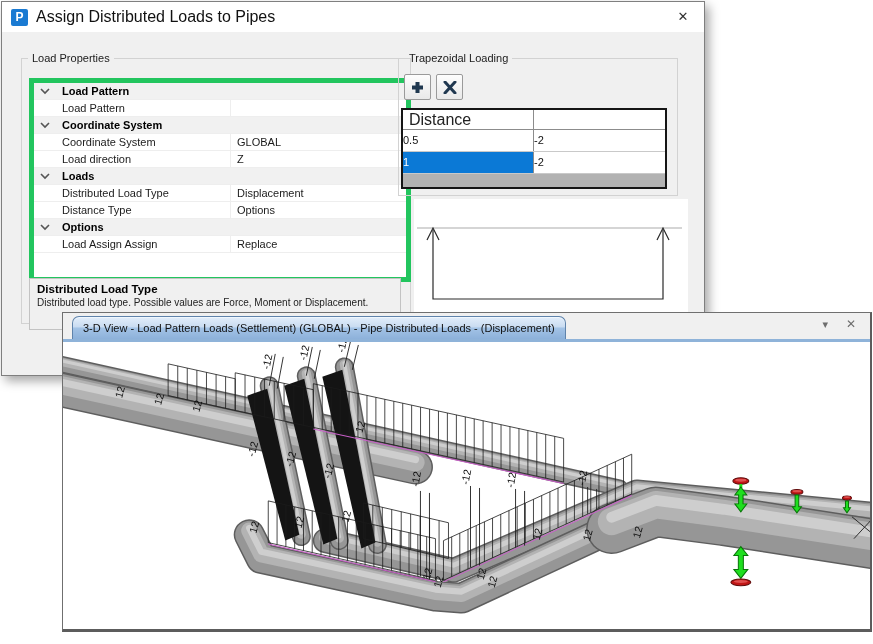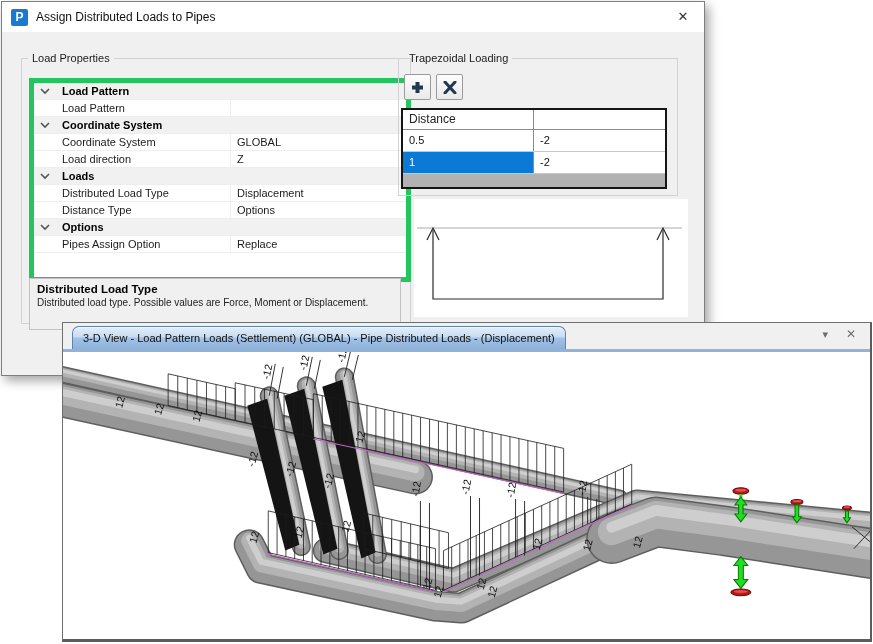--- a/index.html
+++ b/index.html
@@ -7,21 +7,21 @@
   .app{position:relative;width:873px;height:644px;background:#fff;}
 
   
   .dialog{position:absolute;left:1px;top:1px;width:702px;height:373px;
     background:#f0f0f0;border:1px solid #7f7f7f;
     box-shadow:4px 5px 10px rgba(0,0,0,.35);z-index:1;}
   .titlebar{position:absolute;left:0;top:0;right:0;height:30px;background:#fff;
     display:flex;align-items:center;}
   .app-icon{width:17px;height:17px;margin-left:9px;border-radius:2px;background:#1a7ad2;
     color:#fff;font-weight:bold;font-size:12px;line-height:17px;text-align:center;}
-  .dlg-title{margin-left:8px;font-size:12px;color:#111;}
+  .dlg-title{margin-left:8px;font-size:16px;color:#111;}
   .dlg-close{position:absolute;right:10px;top:5px;width:22px;height:20px;text-align:center;
     font-size:13px;color:#333;line-height:20px;cursor:pointer;}
 
   fieldset.group{position:absolute;margin:0;padding:0;border:1px solid #d2d2d2;background:transparent;}
   fieldset.group legend{margin-left:6px;padding:0 4px;font-size:11px;color:#1a1a1a;}
   .grp-lp{left:19px;top:50px;width:388px;height:270px;}
   .grp-tz{left:396px;top:50px;width:278px;height:142px;}
 
   .propgrid{position:absolute;left:7px;top:14px;width:372px;height:194px;background:#fff;
     border:5px solid #22c55e;overflow:hidden;}
@@ -38,32 +38,32 @@
   .pg-desc{position:absolute;left:7px;top:214px;width:372px;height:52px;background:#f0f0f0;
     border:1px solid #c3c3c3;padding:4px 7px;box-sizing:border-box;overflow:hidden;}
   .pg-desc .t{font-size:11.5px;font-weight:bold;color:#000;margin-bottom:2px;white-space:nowrap;}
   .pg-desc .d{font-size:10px;color:#222;white-space:nowrap;}
 
   .tz-toolbar{position:absolute;left:5px;top:10px;display:flex;gap:5px;}
   .tz-btn{width:25px;height:24px;background:linear-gradient(#fdfdfd,#e9e9e9);
     border:1px solid #9a9a9a;border-radius:2px;display:flex;align-items:center;justify-content:center;cursor:pointer;}
   .tz-table{position:absolute;left:2px;top:44px;width:262px;border:2px solid #151515;background:#fff;}
   .tz-hrow{display:flex;height:19px;line-height:19px;border-bottom:1px solid #8c8c8c;}
-  .tz-hcell{font-size:12px;color:#222;padding-left:6px;box-sizing:border-box;width:50%;}
+  .tz-hcell{font-size:16px;color:#222;padding-left:6px;box-sizing:border-box;width:50%;}
   .tz-hcell:first-child{border-right:1px solid #8c8c8c;}
   .tz-row{display:flex;height:21px;line-height:21px;border-bottom:1px solid #c9c9c9;}
-  .tz-cell{font-size:11px;color:#111;padding-left:6px;box-sizing:border-box;width:50%;background:#fff;}
+  .tz-cell{font-size:11px;color:#111;box-sizing:border-box;width:50%;background:#fff;}
   .tz-cell:first-child{border-right:1px solid #8c8c8c;}
   .tz-row.sel .tz-cell:first-child{background:#0b79d6;color:#fff;}
   .tz-filler{height:13px;background:#b2b2b2;}
 
   .preview{position:absolute;left:412px;top:197px;width:274px;height:118px;background:#fff;}
 
   
-  .view3d{position:absolute;left:62px;top:322px;width:810px;height:320px;z-index:2;
+  .view3d{position:absolute;left:62px;top:312px;width:810px;height:320px;z-index:2;
     background:#fff;border:1px solid #6f6f6f;border-right-width:2px;border-bottom-width:3px;
     border-right-color:#5c5c5c;border-bottom-color:#5c5c5c;box-sizing:border-box;}
   .v3d-titlebar{position:relative;height:26px;background:#f0f0f0;border-bottom:3px solid #8fb3d9;}
   .v3d-tab{position:absolute;left:9px;bottom:0;height:22px;line-height:22px;padding:0 10px;
     font-size:11px;color:#101010;white-space:nowrap;
     background:linear-gradient(#e3eefb 0%,#c9dcf1 45%,#a3c3e6 50%,#8db1da 100%);
     border:1px solid #5f83ab;border-bottom:none;border-radius:7px 7px 0 0;
     box-shadow:inset 0 1px 0 #f0f7fd;cursor:pointer;}
   .v3d-drop{position:absolute;right:42px;top:5px;font-size:11px;color:#6d6d6d;cursor:pointer;}
   .v3d-close{position:absolute;right:14px;top:4px;font-size:12px;color:#6d6d6d;cursor:pointer;}
@@ -128,21 +128,21 @@
             <span class="pg-value">Options</span>
           </div>
           <div class="pg-row group">
             <span class="pg-gutter"><svg width="10" height="8" viewBox="0 0 10 8">
                 <polyline points="1,2 5,6 9,2" fill="none" stroke="#555" stroke-width="1.6"></polyline>
               </svg></span>
             <span class="pg-group-label">Options</span>
           </div>
           <div class="pg-row item">
             <span class="pg-gutter"></span>
-            <span class="pg-name">Pipes Assign Option</span>
+            <span class="pg-name">Load Assign Assign</span>
             <span class="pg-value">Replace</span>
           </div>
         </div>
       <div class="pg-desc">
         <div class="t">Distributed Load Type</div>
         <div class="d">Distributed load type. Possible values are Force, Moment or Displacement.</div>
       </div>
     </fieldset>
 
     <fieldset class="group grp-tz">

